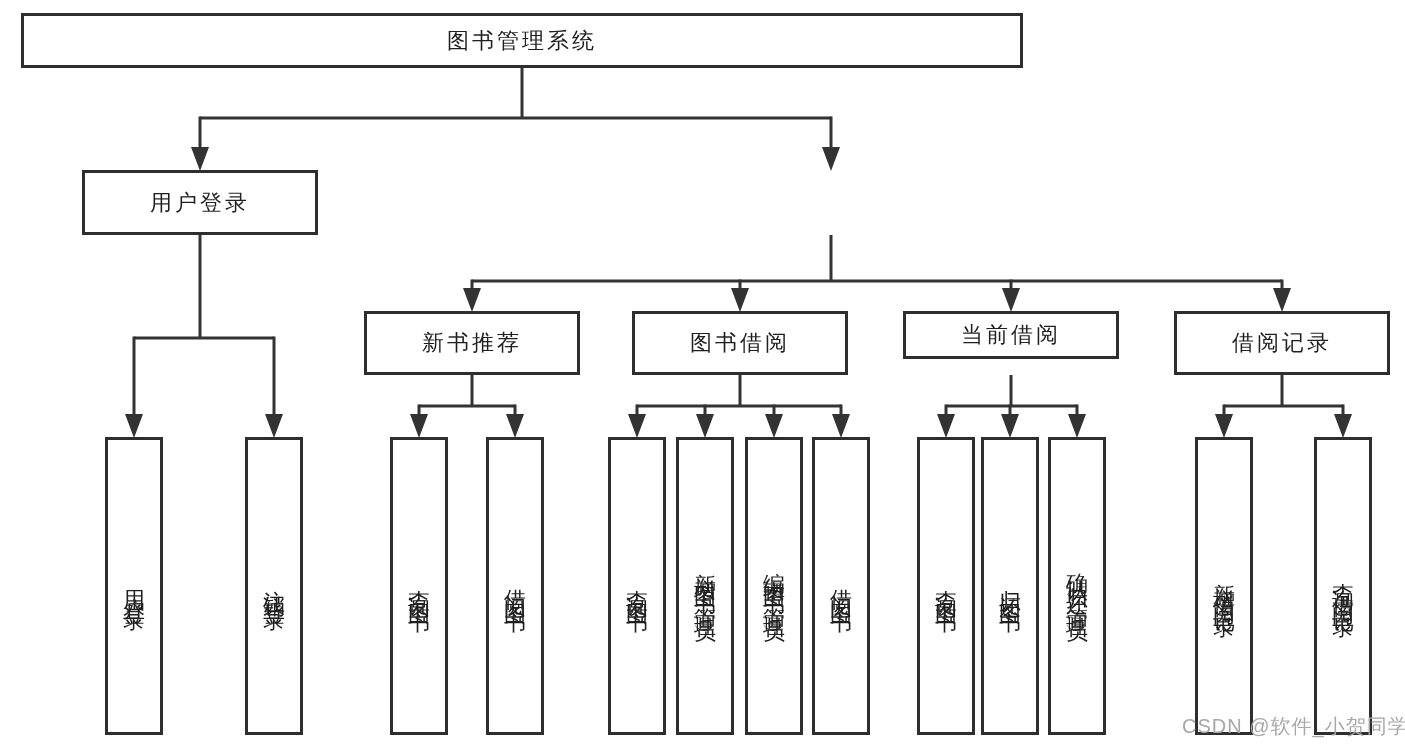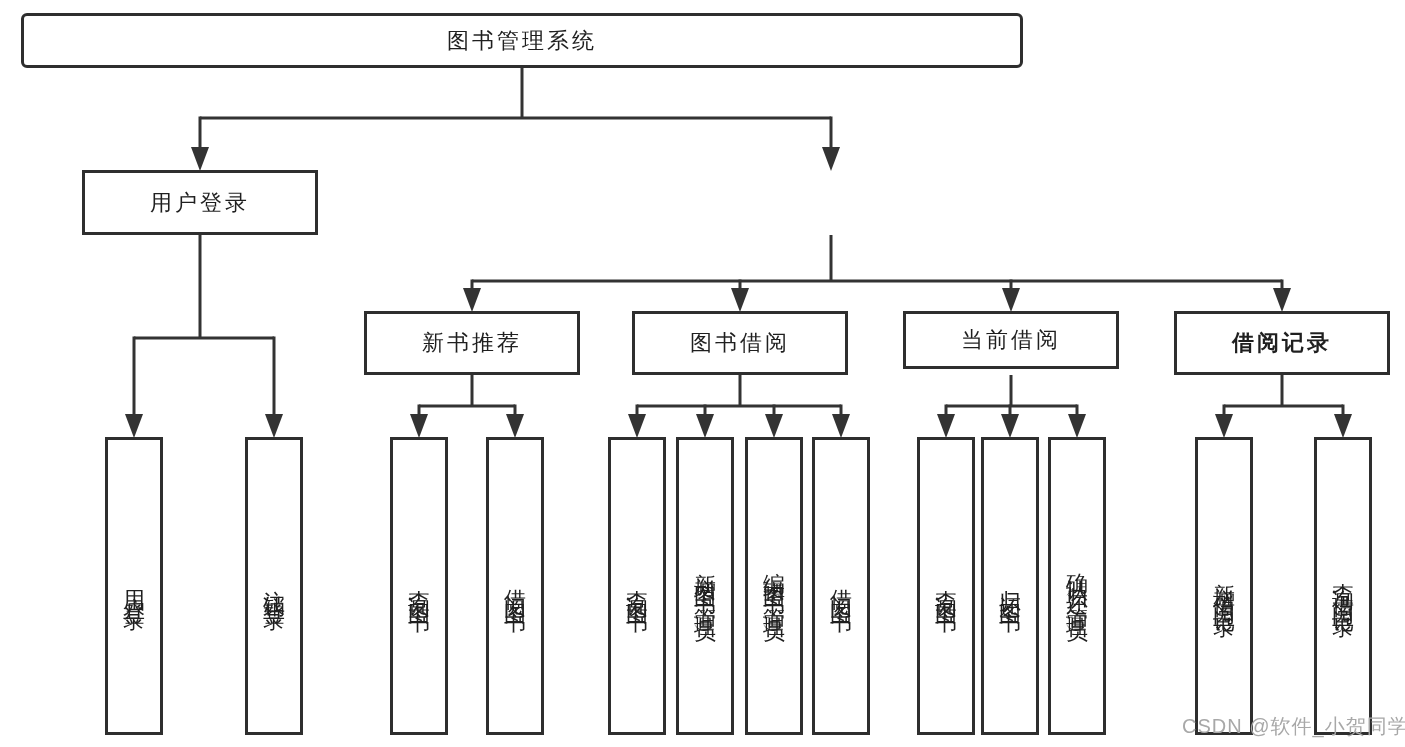--- a/index.html
+++ b/index.html
@@ -94,28 +94,28 @@
       <line x1="1077" y1="404.5" x2="1077" y2="417" stroke="#333333" stroke-width="3"></line>
       <polygon points="1077,438 1068,414 1086,414" fill="#333333"></polygon>
       <line x1="1282" y1="375" x2="1282" y2="406" stroke="#333333" stroke-width="3"></line>
       <line x1="1224" y1="406" x2="1343" y2="406" stroke="#333333" stroke-width="3"></line>
       <line x1="1224" y1="404.5" x2="1224" y2="417" stroke="#333333" stroke-width="3"></line>
       <polygon points="1224,438 1215,414 1233,414" fill="#333333"></polygon>
       <line x1="1343" y1="404.5" x2="1343" y2="417" stroke="#333333" stroke-width="3"></line>
       <polygon points="1343,438 1334,414 1352,414" fill="#333333"></polygon>
     </svg>
 
-  <div class="hbox" style="left:21px;top:13px;width:1002px;height:55px;border-radius:6px;">图书管理系统</div>
+  <div class="hbox" style="left:21px;top:13px;width:1002px;height:55px;">图书管理系统</div>
 
   <div class="hbox" style="left:82px;top:170px;width:236px;height:65px;">用户登录</div>
 
   <div class="hbox" style="left:632px;top:311px;width:216px;height:64px;">图书借阅</div>
   <div class="hbox" style="left:364px;top:311px;width:216px;height:64px;">新书推荐</div>
-  <div class="hbox" style="left:903px;top:311px;width:216px;height:58px;">当前借阅</div>
-  <div class="hbox" style="left:1174px;top:311px;width:216px;height:64px;font-weight:bold;">借阅记录</div>
+  <div class="hbox" style="left:903px;top:311px;width:216px;height:48px;">当前借阅</div>
+  <div class="hbox" style="left:1174px;top:311px;width:216px;height:64px;">借阅记录</div>
 
   <div class="vbox" style="left:105px;top:437px;width:58px;height:298px;">用户登录</div>
   <div class="vbox" style="left:245px;top:437px;width:58px;height:298px;">注销登录</div>
 
   <div class="vbox" style="left:390px;top:437px;width:58px;height:298px;">查询图书</div>
   <div class="vbox" style="left:486px;top:437px;width:58px;height:298px;">借阅图书</div>
 
   <div class="vbox" style="left:608px;top:437px;width:58px;height:298px;">查询图书</div>
   <div class="vbox" style="left:676px;top:437px;width:58px;height:298px;">新增图书（管理员）</div>
   <div class="vbox" style="left:745px;top:437px;width:58px;height:298px;">编辑图书（管理员）</div>

